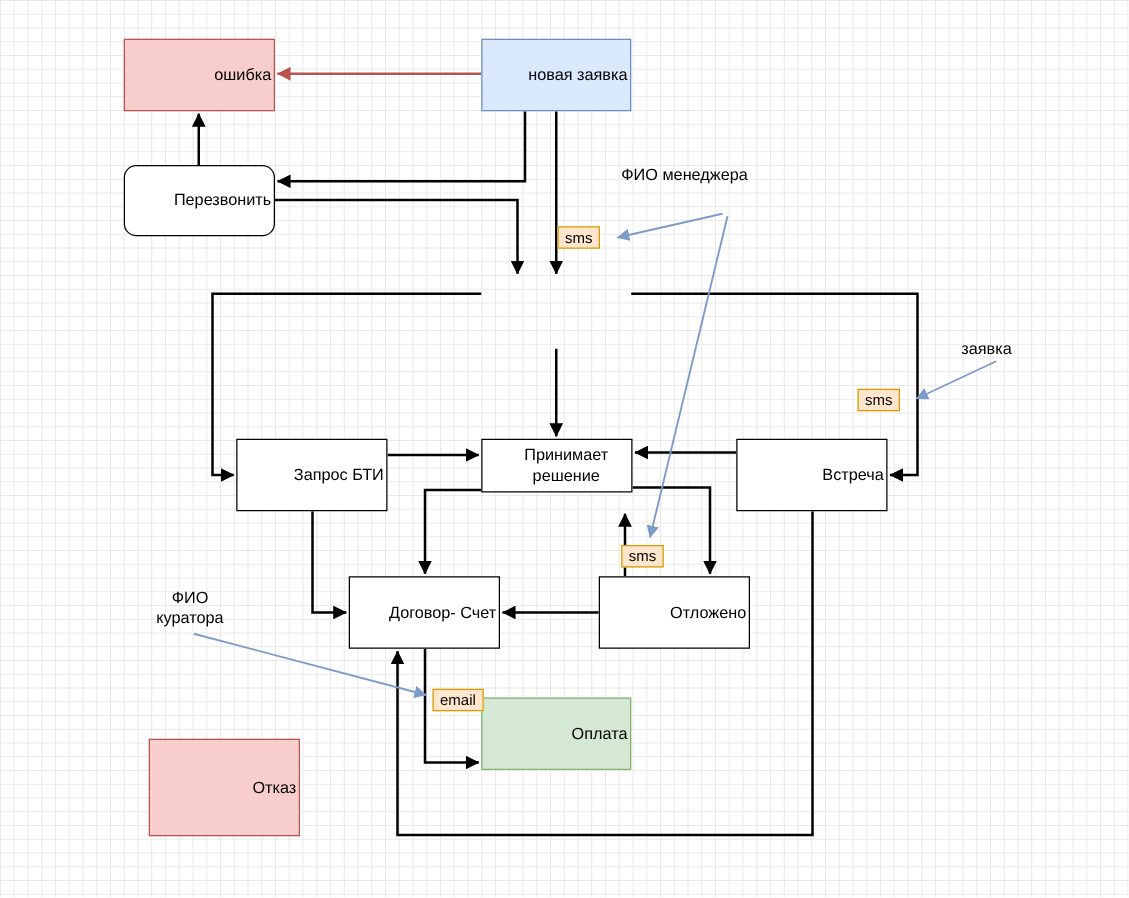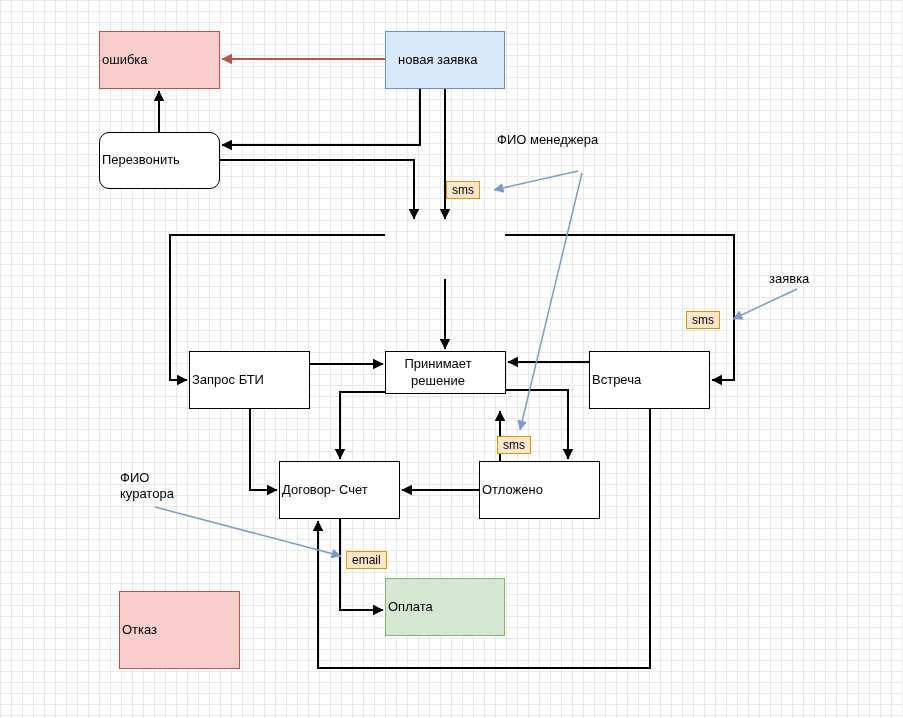--- a/index.html
+++ b/index.html
@@ -14,21 +14,21 @@
       linear-gradient(to right, #e9e9e9 1px, transparent 1px),
       linear-gradient(to bottom, #e9e9e9 1px, transparent 1px);
     background-size:11px 11px;
     overflow:hidden;
   }
 
   svg.wires { position:absolute; left:0; top:0; width:903px; height:718px; }
 
   .node {
     position:absolute;
-    display:flex; align-items:center; justify-content:flex-start;
+    display:flex; align-items:center; justify-content:flex-end;
     text-align:center;
     font-size:13px; line-height:1.3;
     background:#ffffff;
     border:1px solid #000000;
     padding:2px;
   }
   .node.blue  { background:#dae8fc; border-color:#6c8ebf; }
   .node.pink  { background:#f8cecc; border-color:#b85450; }
   .node.green { background:#d5e8d4; border-color:#82b366; }
   .node span { display:block; }
@@ -41,21 +41,21 @@
     border:1px solid #d79b00;
     padding:0 5px;
     white-space:nowrap;
   }
 
   .note {
     position:absolute;
     font-size:13px; line-height:1.25;
     white-space:nowrap;
   }
-  .note.center { white-space:normal; text-align:left;margin-left:10px; }
+  .note.center { white-space:normal; text-align:center; }
 </style>
 </head>
 <body>
 
 <div class="canvas">
 
   <svg class="wires" viewBox="0 0 903 718">
     <defs>
       <marker id="arrB" viewBox="0 0 10 10" refX="9.5" refY="5" markerUnits="userSpaceOnUse" markerWidth="11" markerHeight="11" orient="auto">
         <path d="M0 0 L10 5 L0 10 Z" fill="#000000"></path>
@@ -119,21 +119,21 @@
   </div>
 
   <div class="node" style="left:279px; top:461px; width:121px; height:58px;">
     <span>Договор- Счет</span>
   </div>
 
   <div class="node" style="left:479px; top:461px; width:121px; height:58px;">
     <span>Отложено</span>
   </div>
 
-  <div class="node green" style="left:385px; top:578px; width:120px; height:58px;">
+  <div class="node green" style="left:385px; top:558px; width:120px; height:58px;">
     <span>Оплата</span>
   </div>
 
   <div class="node pink" style="left:119px; top:591px; width:121px; height:78px;">
     <span>Отказ</span>
   </div>
 
   <div class="badge" style="left:446px; top:181px;">
     <span>sms</span>
   </div>

